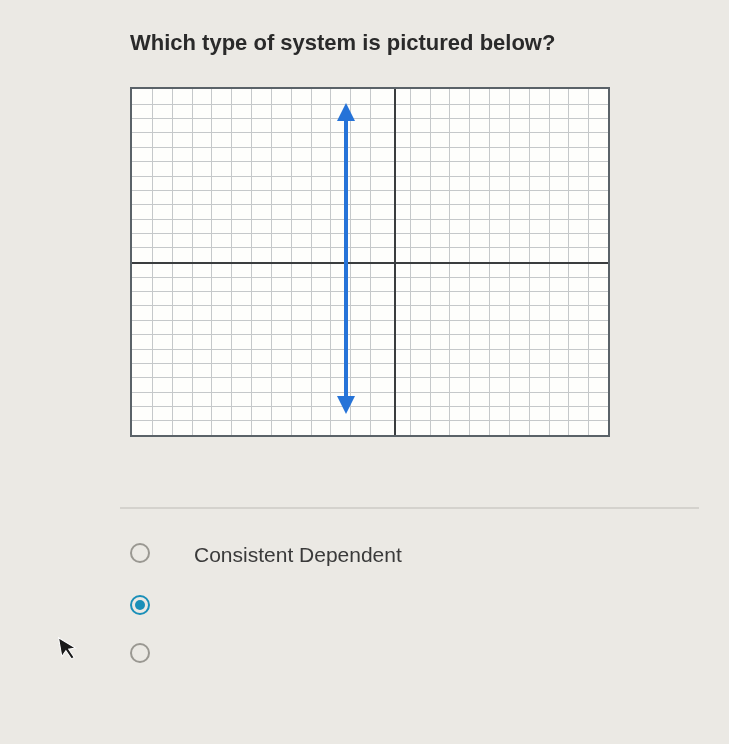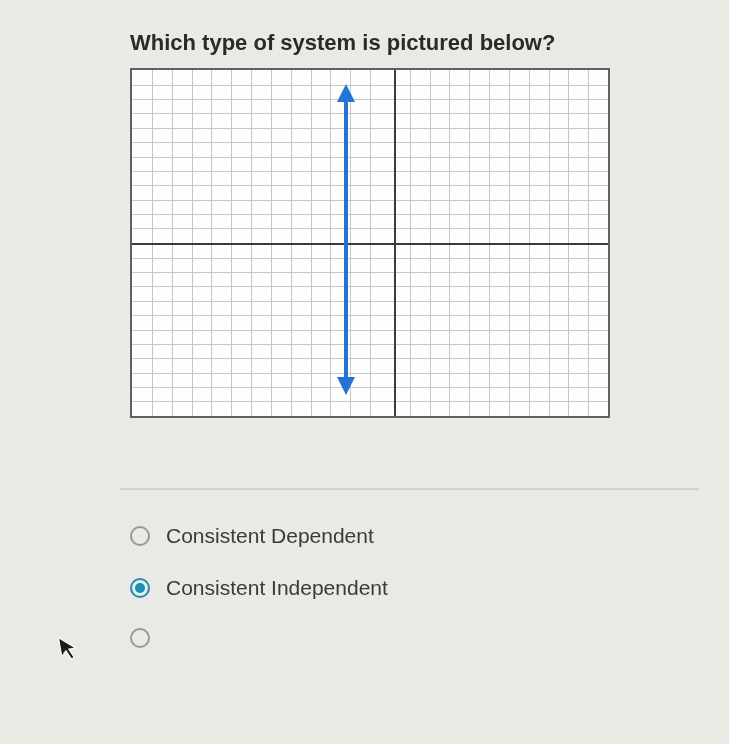--- a/index.html
+++ b/index.html
@@ -8,21 +8,21 @@
       height: 744px;
       background: #ebe9e4;
       font-family: Arial, Helvetica, sans-serif;
       position: relative;
       padding: 30px 40px 30px 130px;
     }
     .question-text {
       font-size: 22px;
       font-weight: 600;
       color: #2a2a2a;
-      margin-bottom: 12px;
+      margin-bottom: 31px;
     }
     .graph-container {
       width: 480px;
       height: 350px;
       background: #fefefc;
       border: 2px solid #5a6268;
       position: relative;
       margin-bottom: 70px;
     }
     .grid-line {
@@ -73,23 +73,23 @@
       border-right: 9px solid transparent;
       border-top: 18px solid #2673d8;
     }
     .divider {
       height: 2px;
       background: #d4d2cd;
       margin: 0 -10px 20px -10px;
     }
     .option {
       display: flex;
-      align-items: center;
       padding: 14px 0;
       cursor: pointer;
+      gap: 28px;
     }
     .radio {
       width: 20px;
       height: 20px;
       border: 2px solid #9a9892;
       border-radius: 50%;
       margin-right: 16px;
       display: flex;
       align-items: center;
       justify-content: center;
@@ -181,21 +181,20 @@
 
 <div class="option">
   <span class="radio"></span>
   <span class="option-label">Consistent Dependent</span>
 </div>
 
 <div class="option">
   <span class="radio selected">
     <span class="radio-dot"></span>
   </span>
-  <span class="option-label">Consistent Independent</span>
 </div>
 
 <div class="option">
   <span class="radio"></span>
 </div>
 
 <div class="cursor">
   <svg width="20" height="26" viewBox="0 0 20 26">
     <path d="M1 1 L1 20 L6 15 L10 24 L13 23 L9 14 L16 14 Z" fill="#1a1a1a" stroke="#fff" stroke-width="1"></path>
   </svg>

